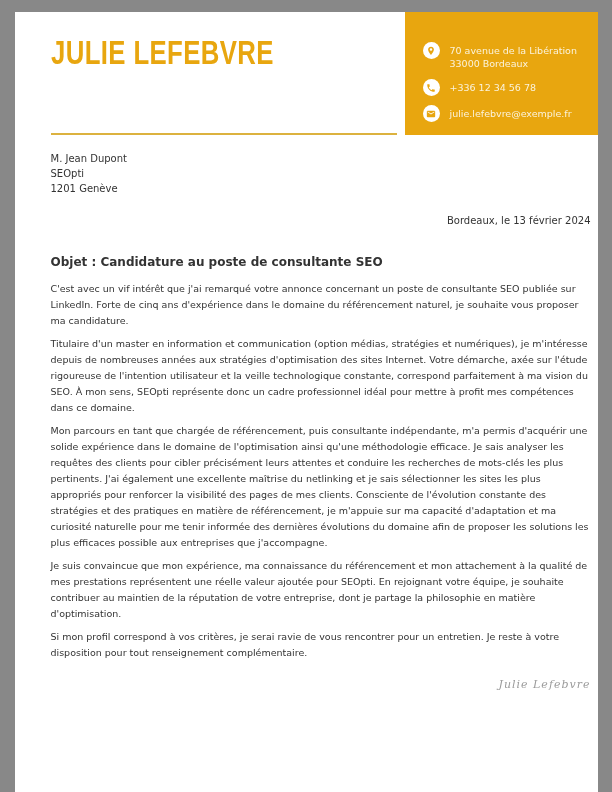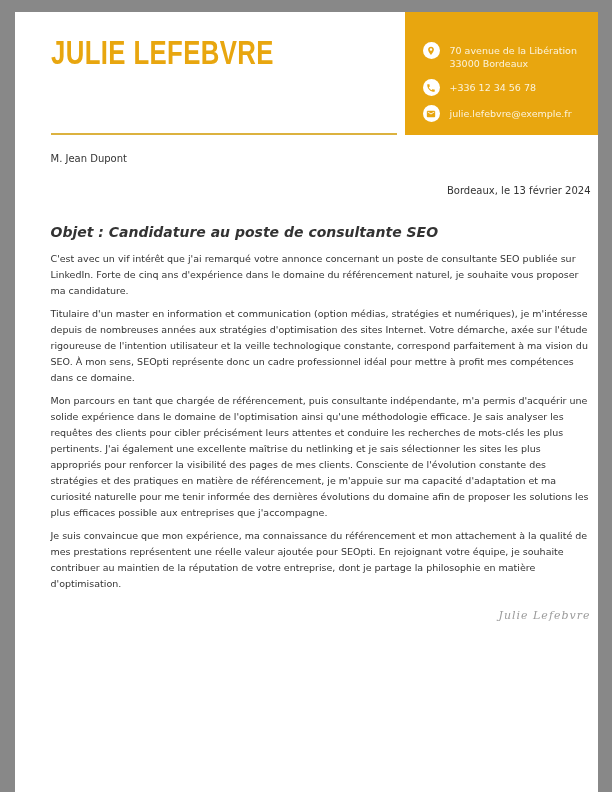--- a/index.html
+++ b/index.html
@@ -60,21 +60,21 @@
     position:absolute;left:36px;top:139px;width:540px;
     font-size:9.5px;line-height:16px;
   }
   .recipient{
     text-align:left;font-size:10px;line-height:15px;
   }
   .dateline{
     text-align:right;font-size:10px;line-height:15px;margin-top:17px;
   }
   .subject{
-    font-weight:700;font-size:14px;line-height:15px;margin-top:27px;font-style:italic;
+    font-weight:700;font-size:12px;line-height:15px;margin-top:27px;
   }
   .salutation{margin-top:16px;line-height:16px;}
   .body p{margin:7px 0 0;}
   .body p.first{margin-top:11px;}
   .signature{
     margin-top:16px;
     text-align:right;
     font-family:"DejaVu Serif", serif;
     font-style:italic;
     font-size:11px;
@@ -118,28 +118,31 @@
       <span class="contact-text">julie.lefebvre@exemple.fr</span>
     </div>
   </div>
 
   <div class="header-divider"></div>
 
   <div class="body">
 
     <div class="recipient">
       <div>M. Jean Dupont</div>
+      <div>SEOpti</div>
+      <div>1201 Genève</div>
     </div>
 
     <div class="dateline">Bordeaux, le 13 février 2024</div>
 
     <div class="subject">Objet : Candidature au poste de consultante SEO</div>
 
 
     <p class="first">C'est avec un vif intérêt que j'ai remarqué votre annonce concernant un poste de consultante SEO publiée sur LinkedIn. Forte de cinq ans d'expérience dans le domaine du référencement naturel, je souhaite vous proposer ma candidature.</p>
     <p>Titulaire d'un master en information et communication (option médias, stratégies et numériques), je m'intéresse depuis de nombreuses années aux stratégies d'optimisation des sites Internet. Votre démarche, axée sur l'étude rigoureuse de l'intention utilisateur et la veille technologique constante, correspond parfaitement à ma vision du SEO. À mon sens, SEOpti représente donc un cadre professionnel idéal pour mettre à profit mes compétences dans ce domaine.</p>
     <p>Mon parcours en tant que chargée de référencement, puis consultante indépendante, m'a permis d'acquérir une solide expérience dans le domaine de l'optimisation ainsi qu'une méthodologie efficace. Je sais analyser les requêtes des clients pour cibler précisément leurs attentes et conduire les recherches de mots-clés les plus pertinents. J'ai également une excellente maîtrise du netlinking et je sais sélectionner les sites les plus appropriés pour renforcer la visibilité des pages de mes clients. Consciente de l'évolution constante des stratégies et des pratiques en matière de référencement, je m'appuie sur ma capacité d'adaptation et ma curiosité naturelle pour me tenir informée des dernières évolutions du domaine afin de proposer les solutions les plus efficaces possible aux entreprises que j'accompagne.</p>
     <p>Je suis convaincue que mon expérience, ma connaissance du référencement et mon attachement à la qualité de mes prestations représentent une réelle valeur ajoutée pour SEOpti. En rejoignant votre équipe, je souhaite contribuer au maintien de la réputation de votre entreprise, dont je partage la philosophie en matière d'optimisation.</p>
+    <p>Si mon profil correspond à vos critères, je serai ravie de vous rencontrer pour un entretien. Je reste à votre disposition pour tout renseignement complémentaire.</p>
 
     <div class="signature">Julie Lefebvre</div>
 
   </div>
 </div>
 
 </body></html>

